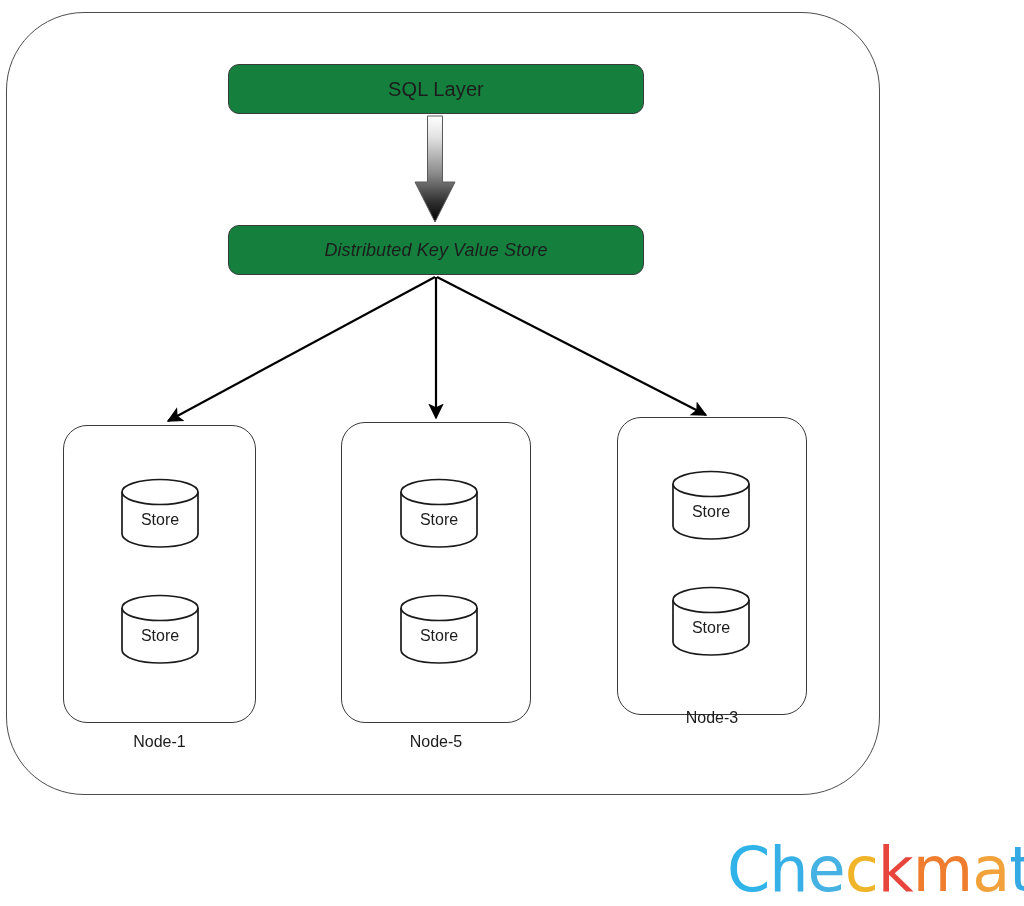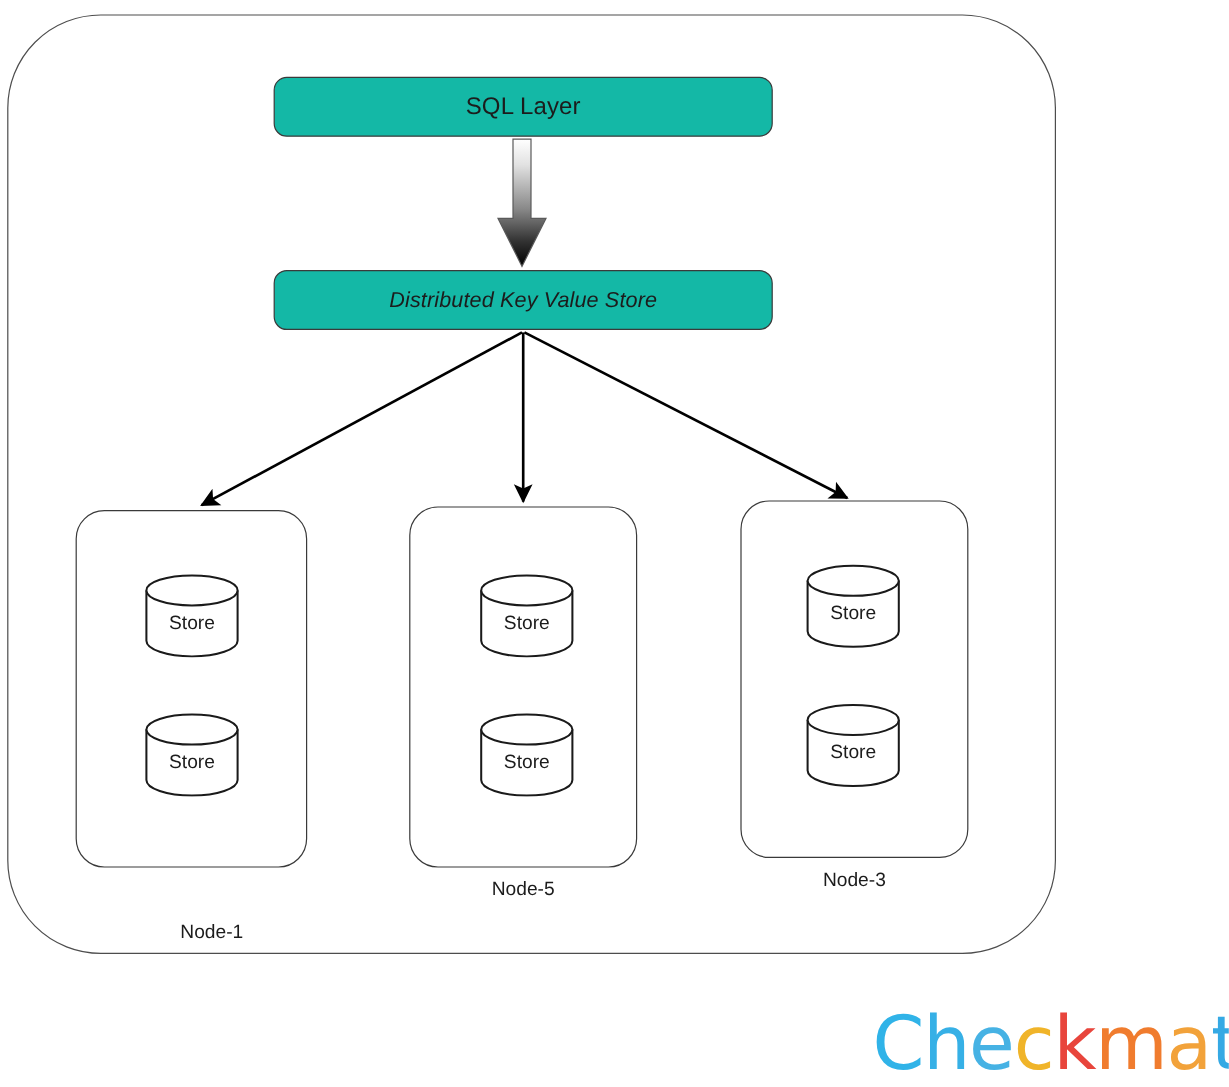--- a/index.html
+++ b/index.html
@@ -33,21 +33,21 @@
     border-radius: 78px;
     box-sizing: border-box;
     background: transparent;
   }
   
   .layer-box {
     position: absolute;
     box-sizing: border-box;
     border: 1.4px solid #3a3a3a;
     border-radius: 11px;
-    background: #14b8a6;
+    background: #15803d;
     display: flex;
     align-items: center;
     justify-content: center;
   }
   .layer-box .layer-label {
     font-size: 19px;
     color: #1c1c1c;
     letter-spacing: 0.1px;
     white-space: nowrap;
   }
@@ -78,23 +78,23 @@
   #node-box-2 { left: 341px; top: 422px; width: 190px; height: 301px; }
   #node-box-3 { left: 617px; top: 417px; width: 190px; height: 298px; }
 
   .node-caption {
     position: absolute;
     font-size: 16px;
     color: #1c1c1c;
     text-align: center;
     white-space: nowrap;
   }
-  #node-caption-1 { left: 80px;  top: 733px; width: 193px; margin-top: 36px; }
+  #node-caption-1 { left: 63px;  top: 733px; width: 193px; }
   #node-caption-2 { left: 341px; top: 733px; width: 190px; }
-  #node-caption-3 { left: 617px; top: 725px; width: 190px; }
+  #node-caption-3 { left: 617px; top: 709px; width: 190px; }
 
   
   .store-cyl {
     position: absolute;
     width: 84px;
     height: 70px;
   }
   .store-cyl svg { display: block; width: 84px; height: 70px; }
   .store-cyl .store-label {
     position: absolute;

